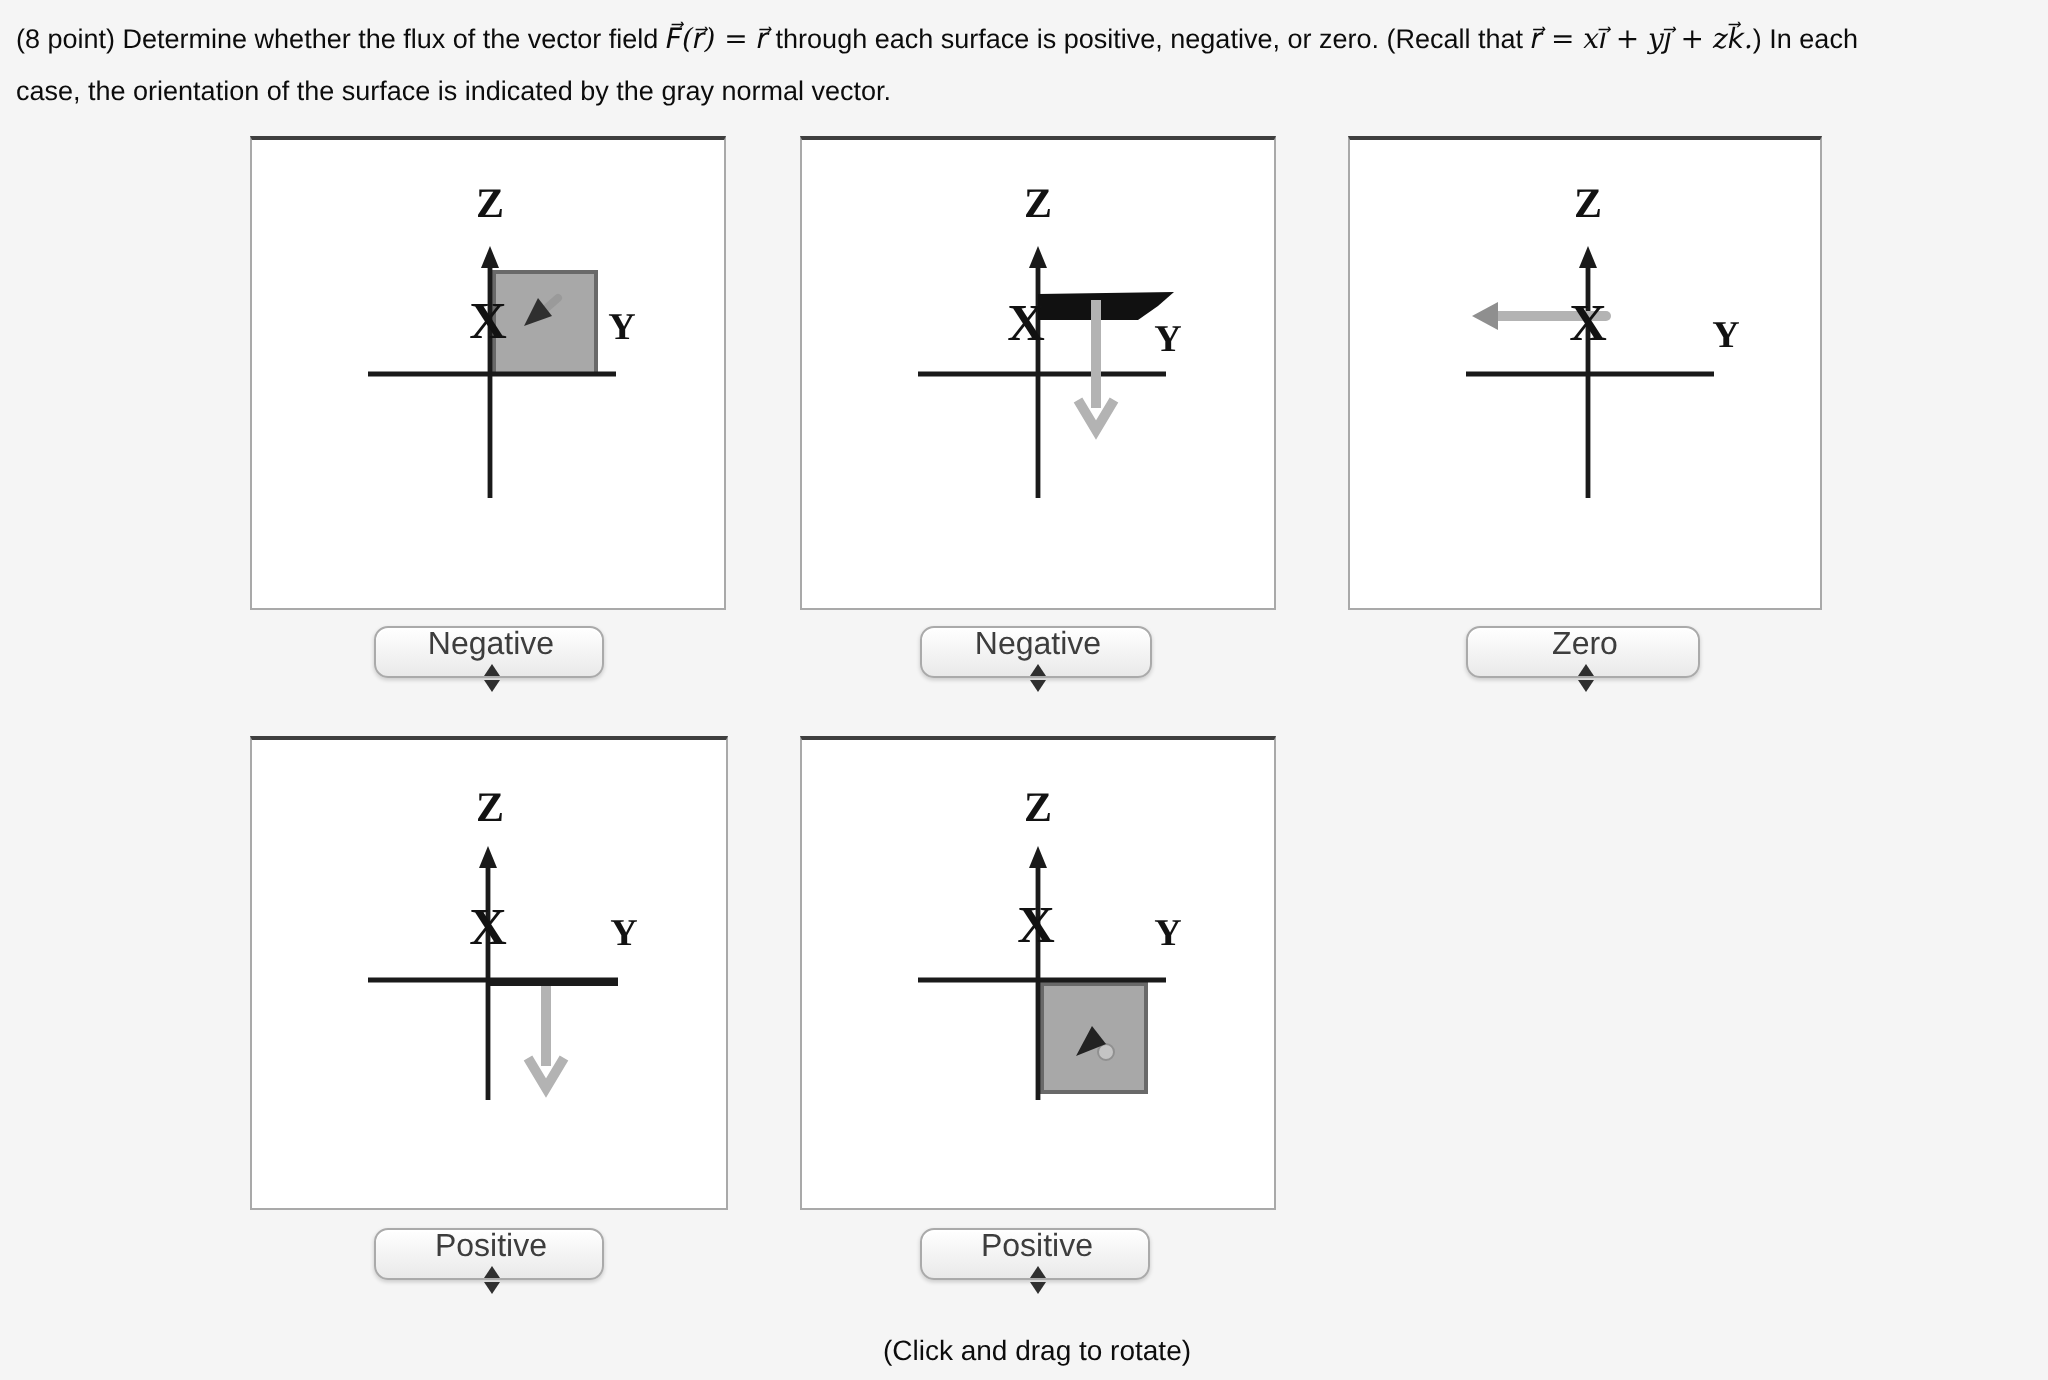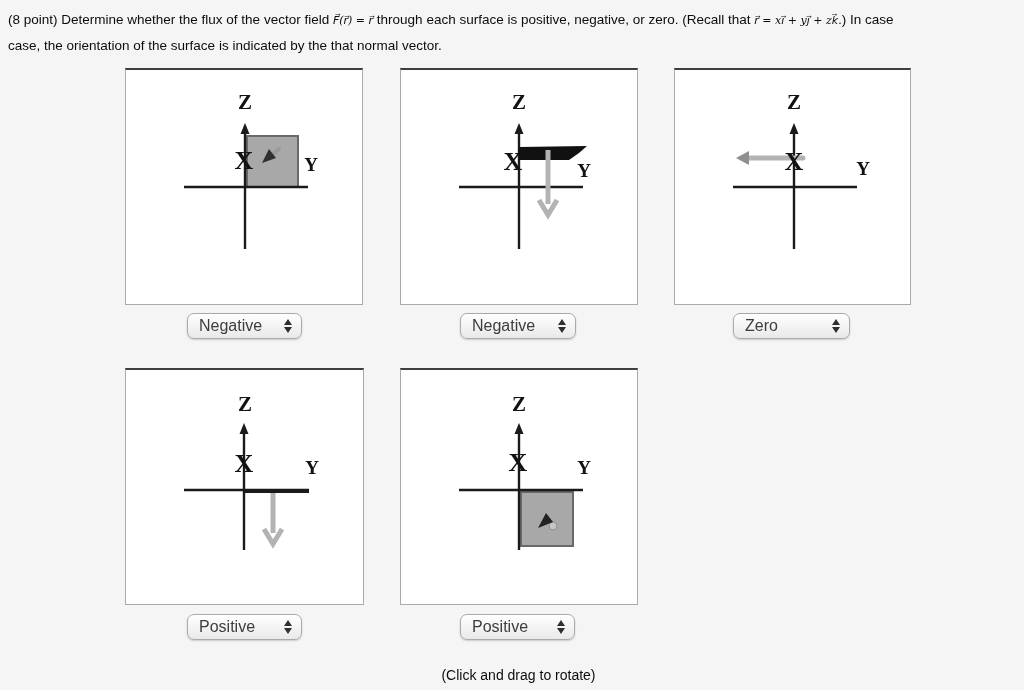--- a/index.html
+++ b/index.html
@@ -12,21 +12,21 @@
     color:#111;
     overflow:hidden;
   }
   .header {
     position:absolute; left:8px; top:7px; right:4px;
     font-size:13.5px; line-height:25px; color:#0c0c0c;
     white-space:nowrap;
   }
   .math {
     font-family:"DejaVu Serif","DejaVu Sans",serif;
-    font-style:italic; font-size:11px;text-align:center;
+    font-style:italic; font-size:14px;text-align:center;
   }
   .panel {
     position:absolute; width:238px; height:237px;
     background:#ffffff;
     border:1px solid #a9a9a9;
     border-top:2px solid #3f3f3f;
   }
   .panel svg { position:absolute; left:0; top:0; }
   .axis-label {
     position:absolute; transform:translate(-50%,-50%);
@@ -35,37 +35,37 @@
   }
   .lbl-z { font-size:21px; }
   .lbl-x { font-size:26px; }
   .lbl-y { font-size:19px; }
   .dropdown {
     position:absolute; height:26px;
     border:1px solid #aaaaaa; border-radius:7px;
     background:linear-gradient(#ffffff,#e9e9e9);
     box-shadow:0 1px 2px rgba(0,0,0,0.18), inset 0 1px 0 #ffffff;
     display:flex; align-items:center; justify-content:space-between;
-    padding:0 9px 0 11px; cursor:default;
+    padding:0 9px 0 11px; cursor:default;flex-direction:column;
   }
   .dd-label { font-size:16px; color:#3d3d3d; }
   .dd-arrows { display:flex; flex-direction:column; align-items:center; gap:2px; }
   .tri-up { width:0; height:0; border-left:4px solid transparent; border-right:4px solid transparent; border-bottom:6px solid #2f2f2f; }
   .tri-down { width:0; height:0; border-left:4px solid transparent; border-right:4px solid transparent; border-top:6px solid #2f2f2f; }
   .caption {
     position:absolute; left:400px; top:667px; width:237px;
     text-align:center; font-size:14px; color:#0c0c0c;
   }
 </style>
 </head>
 <body>
 
 <div class="header">
-  <div><span>(8 point) Determine whether the flux of the vector field </span><span class="math">F⃗(r⃗) = r⃗</span><span> through each surface is positive, negative, or zero. (Recall that </span><span class="math">r⃗ = xi⃗ + yj⃗ + zk⃗.</span><span>) In case</span></div>
-  <div>case, the orientation of the surface is indicated by the that normal vector.</div>
+  <div><span>(8 point) Determine whether the flux of the vector field </span><span class="math">F⃗(r⃗) = r⃗</span><span> through each surface is positive, negative, or zero. (Recall that </span><span class="math">r⃗ = xi⃗ + yj⃗ + zk⃗.</span><span>) In each</span></div>
+  <div>case, the orientation of the surface is indicated by the gray normal vector.</div>
 </div>
 
 <div class="panel" style="left:125px; top:68px;">
   <svg width="238" height="237" viewBox="0 0 238 237">
     <rect x="121" y="66" width="51" height="51" fill="#a8a8a8" stroke="#696969" stroke-width="2"></rect>
     <line x1="119" y1="57" x2="119" y2="179" stroke="#1a1a1a" stroke-width="2.4"></line>
     <polygon points="114.5,64 123.5,64 119,53" fill="#1a1a1a"></polygon>
     <line x1="58" y1="117" x2="182" y2="117" stroke="#1a1a1a" stroke-width="2.4"></line>
     <line x1="153" y1="79" x2="145" y2="86" stroke="#9a9a9a" stroke-width="4" stroke-linecap="round"></line>
     <polygon points="136,93 150,88 143,79" fill="#2f2f2f"></polygon>

